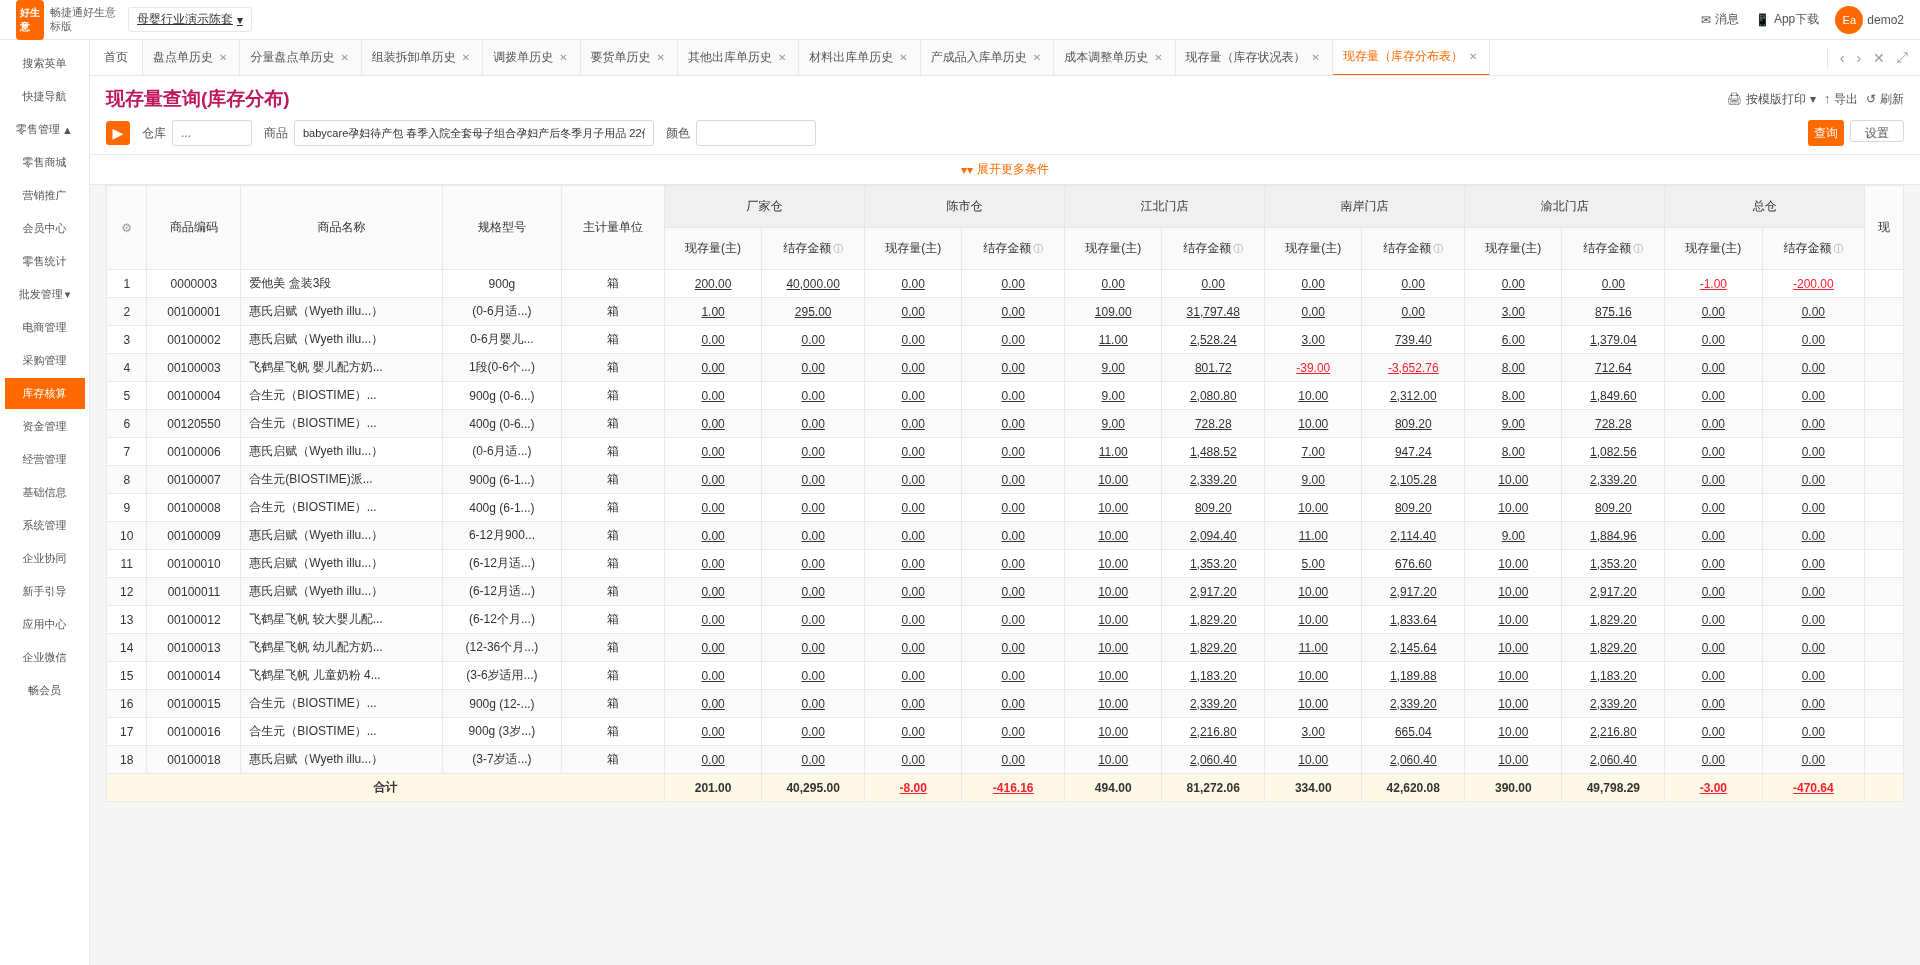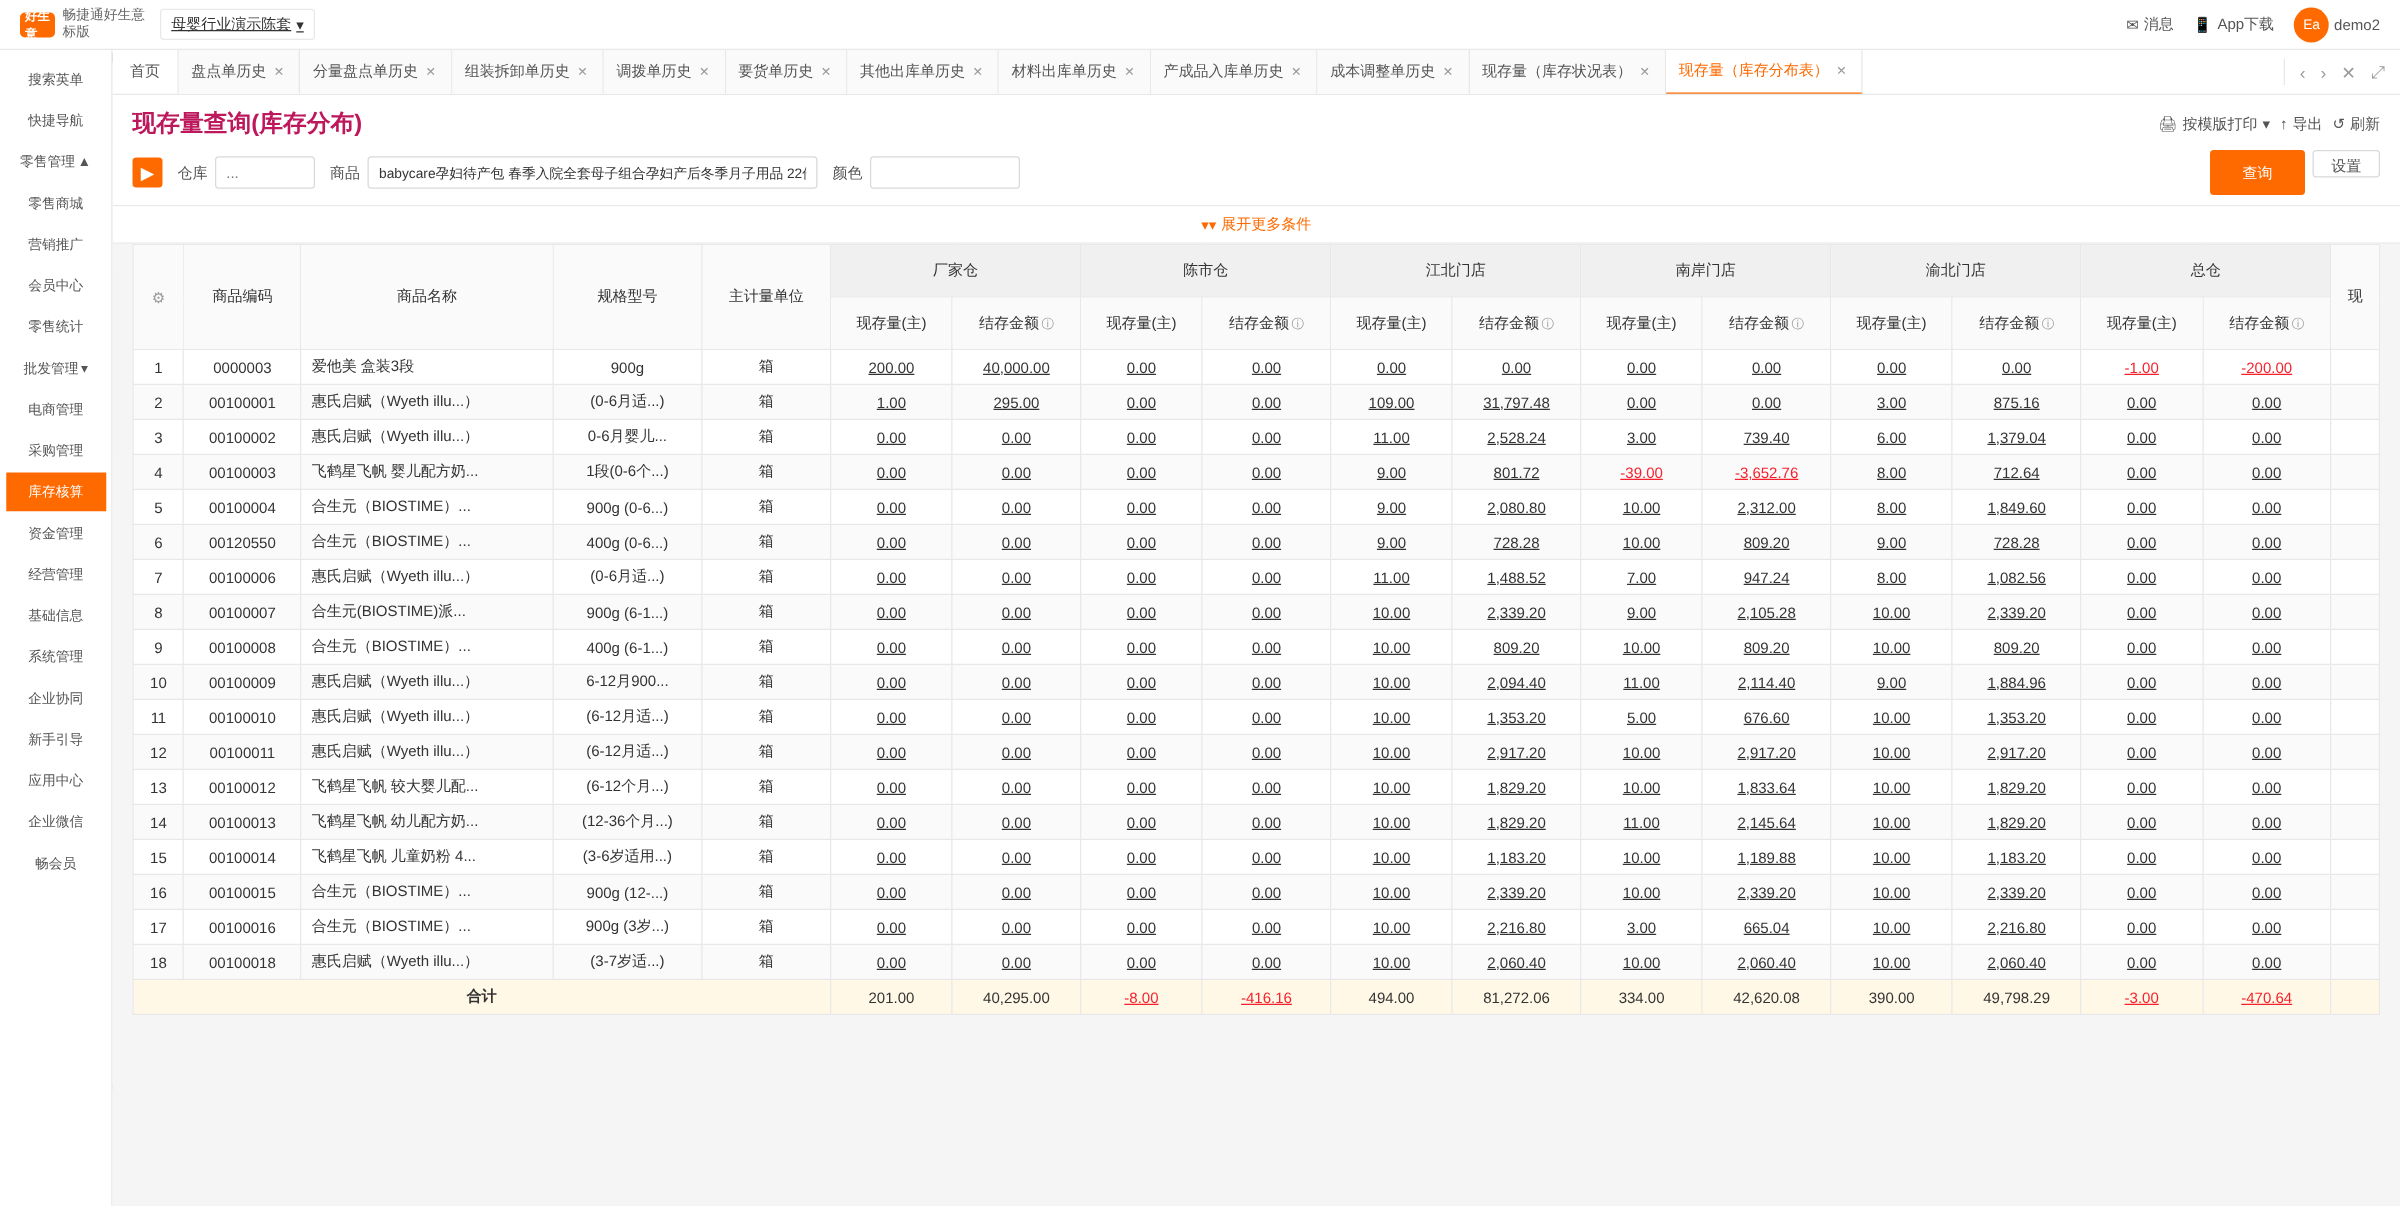--- a/index.html
+++ b/index.html
@@ -11,21 +11,21 @@
       background: #fff;
       display: flex;
       align-items: center;
       justify-content: space-between;
       padding: 0 16px;
       border-bottom: 1px solid #e8e8e8;
       position: fixed; top: 0; left: 0; right: 0; z-index: 100;
     }
     .top-bar-left { display: flex; align-items: center; gap: 12px; }
     .logo-area { display: flex; align-items: center; gap: 6px; }
-    .logo-icon { width: 28px; height: 20px; background: #ff6a00; border-radius: 4px; display: flex; align-items: center; justify-content: center; color: #fff; font-size: 10px; font-weight: bold; }
+    .logo-icon { width: 28px; height: 40px; background: #ff6a00; border-radius: 4px; display: flex; align-items: center; justify-content: center; color: #fff; font-size: 10px; font-weight: bold; }
     .logo-text { font-size: 11px; color: #666; line-height: 1.2; }
     .top-bar-right { display: flex; align-items: center; gap: 16px; font-size: 12px; color: #555; }
     .top-bar-right span { cursor: pointer; display: flex; align-items: center; gap: 4px; }
     .avatar { width: 28px; height: 28px; border-radius: 50%; background: #ff6a00; display: flex; align-items: center; justify-content: center; color: #fff; font-size: 11px; }
 
     
     .sidebar {
       position: fixed; top: 40px; left: 0; bottom: 0; width: 90px;
       background: #fff; border-right: 1px solid #e8e8e8;
       display: flex; flex-direction: column; align-items: center;
@@ -90,21 +90,21 @@
     .filter-product-input {
       width: 360px; border: 1px solid #d9d9d9; border-radius: 3px; padding: 3px 8px;
       font-size: 11px; height: 26px; outline: none; color: #333;
     }
     .filter-color-input {
       width: 120px; border: 1px solid #d9d9d9; border-radius: 3px; padding: 3px 8px;
       font-size: 12px; height: 26px; outline: none;
     }
     .btn-query {
       background: #ff6a00; color: #fff; border: none; border-radius: 3px;
-      padding: 4px 26px; font-size: 12px; cursor: pointer; height: 36px;
+      padding: 4px 6px; font-size: 12px; cursor: pointer; height: 26px;
     }
     .btn-setting {
       background: #fff; color: #555; border: 1px solid #d9d9d9; border-radius: 3px;
       padding: 4px 14px; font-size: 12px; cursor: pointer; height: 22px;
     }
     .expand-more {
       width: 100%; display: flex; justify-content: center; padding: 4px 0;
       color: #ff6a00; font-size: 12px; cursor: pointer; gap: 4px; align-items: center;
     }
 
@@ -120,21 +120,21 @@
       position: sticky; top: 0; z-index: 10;
     }
     .data-table th.group-header {
       background: #f0f0f0;
     }
     .data-table td {
       border: 1px solid #e8e8e8; padding: 5px 8px; text-align: center;
       white-space: nowrap; color: #333;
     }
     .data-table tr.summary-row td {
-      background: #fff8e6; font-weight: normal;
+      background: #fff8e6; font-weight: bold;
     }
     .data-table td.num { text-decoration: underline; color: #333; cursor: pointer; }
     .data-table td.neg { color: #f5222d; text-decoration: underline; cursor: pointer; }
     .gear-icon { color: #999; cursor: pointer; }
     .info-icon { color: #999; cursor: pointer; margin-left: 2px; font-size: 10px; }
     .row-even td { background: #fff; }
     .row-odd td { background: #fafafa; }
   </style>
 </head>
 <body>

